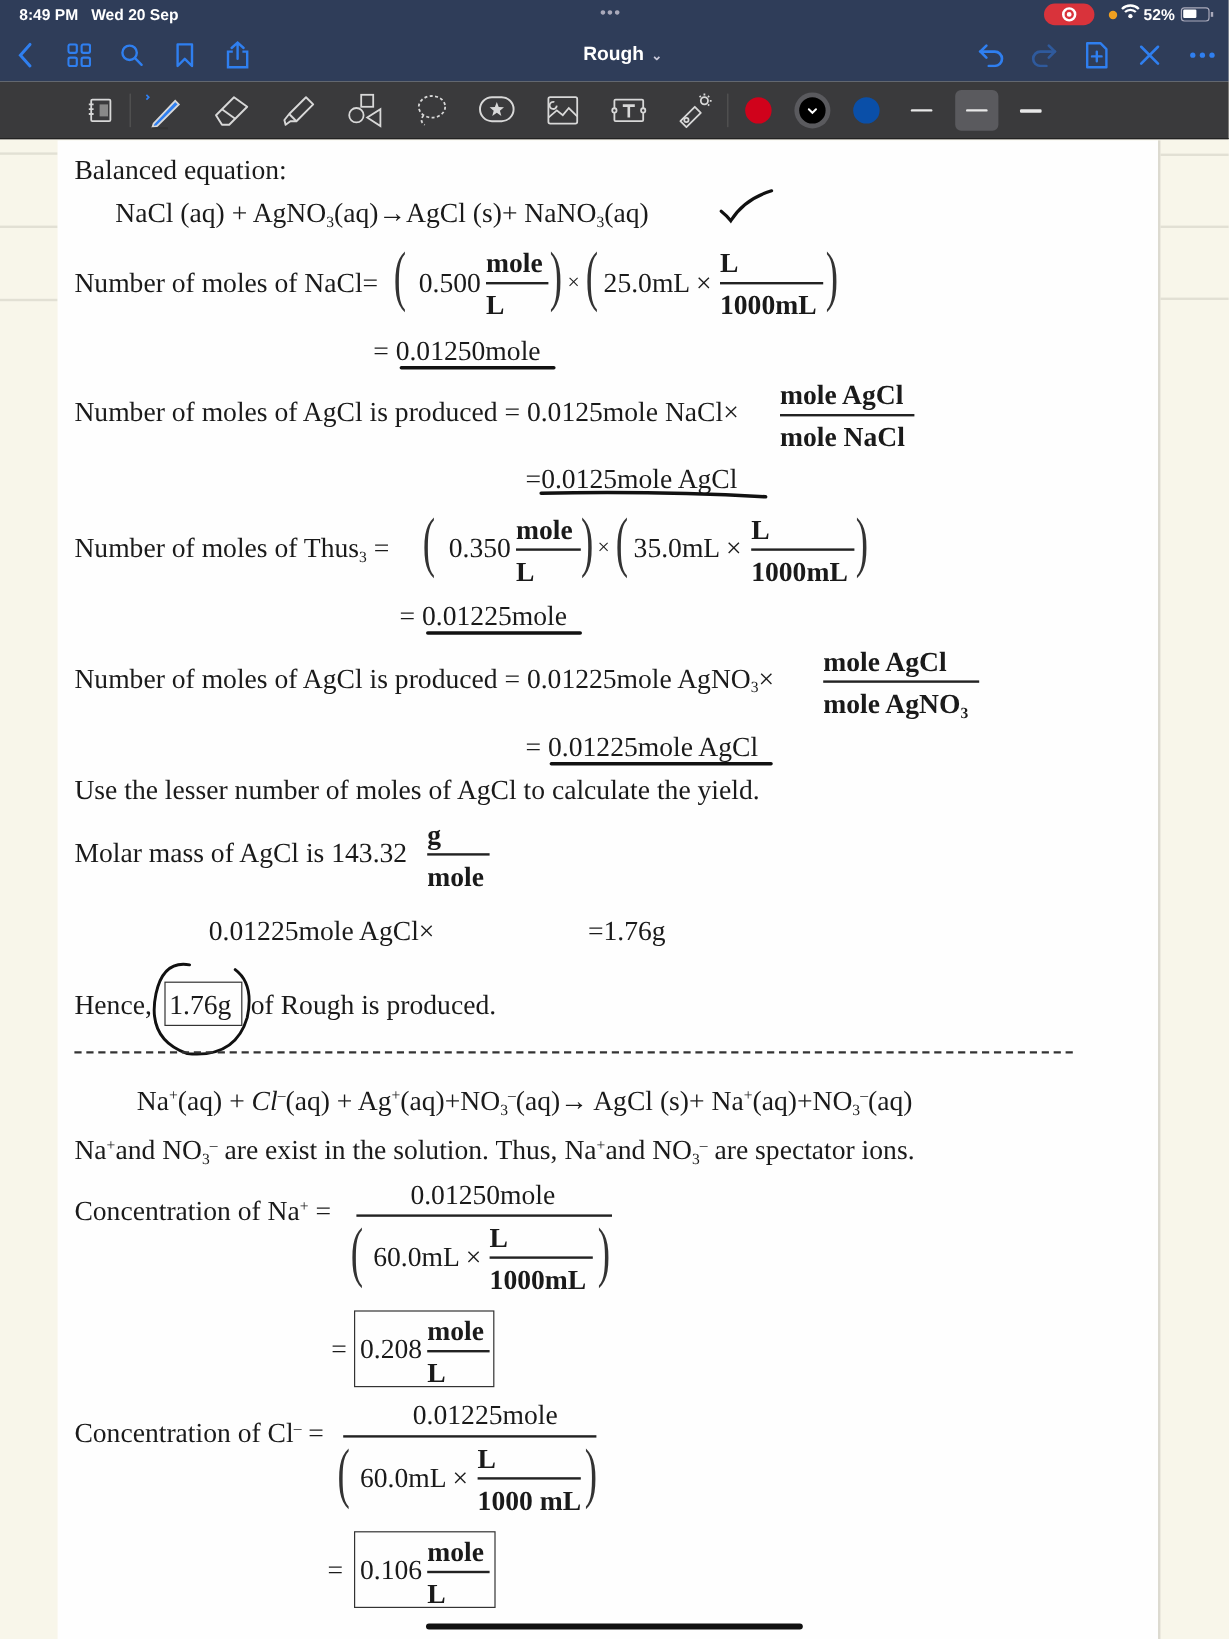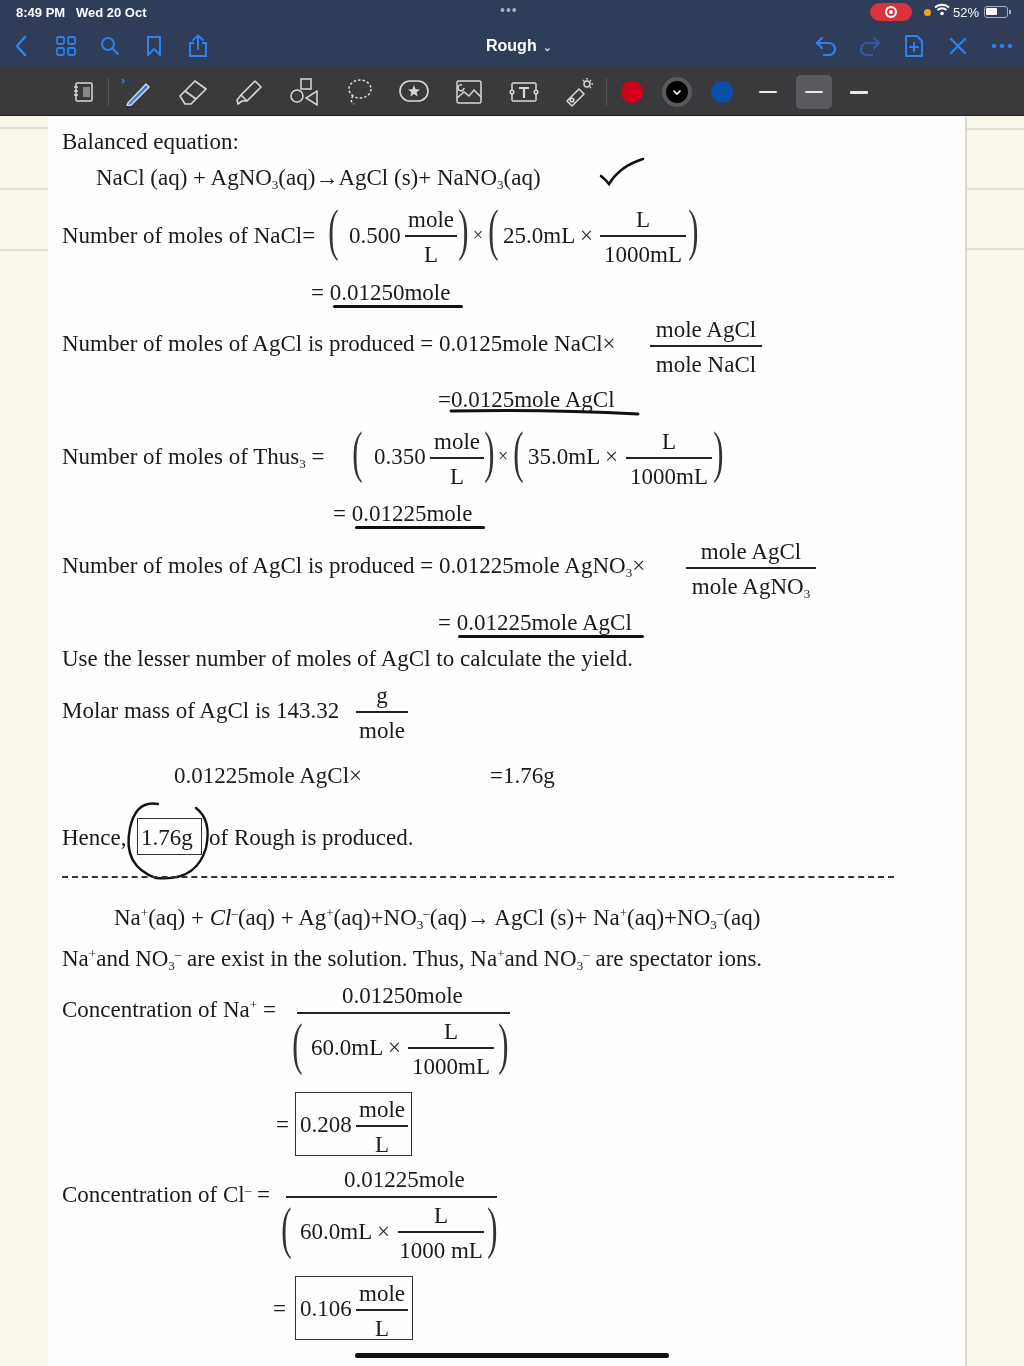--- a/index.html
+++ b/index.html
@@ -7,21 +7,21 @@
   body { position: relative; font-family: "Liberation Sans", sans-serif; }
 
   
   .topbar { position: absolute; left: 0; top: 0; width: 1024px; height: 68px; background: #2f3d59; color: #fff; }
   .status-time { position: absolute; left: 16px; top: 5px; font-size: 13px; font-weight: bold; }
   .status-dots { position: absolute; left: 500px; top: 2px; font-size: 14px; color: #aab; letter-spacing: 1px; }
   .rec-pill { position: absolute; left: 870px; top: 3px; width: 42px; height: 18px; background: #d9333b; border-radius: 9px; }
   .rec-pill::after { content: ""; position: absolute; left: 15px; top: 3px; width: 8px; height: 8px; border: 2px solid #fff; border-radius: 50%; background: #d9333b; box-shadow: inset 0 0 0 2px #d9333b, inset 0 0 0 6px #fff; }
   .orange-dot { position: absolute; left: 924px; top: 9px; width: 7px; height: 7px; border-radius: 50%; background: #f0a020; }
   .wifi { position: absolute; left: 934px; top: 3px; font-size: 13px; }
-  .battery-text { position: absolute; left: 953px; top: 5px; font-size: 13px; font-weight: normal; }
+  .battery-text { position: absolute; left: 953px; top: 5px; font-size: 13px; font-weight: bold; }
   .battery { position: absolute; left: 984px; top: 6px; width: 24px; height: 12px; border: 1.5px solid #aab; border-radius: 3px; }
   .battery::before { content: ""; position: absolute; left: 1px; top: 1px; width: 11px; height: 7px; background: #fff; border-radius: 1px; }
   .battery::after { content: ""; position: absolute; right: -4px; top: 3px; width: 2px; height: 4px; background: #aab; }
 
   .nav-icon { position: absolute; top: 32px; width: 26px; height: 28px; color: #2f7ff0; font-size: 22px; display: flex; align-items: center; justify-content: center; }
   .nav-title { position: absolute; left: 486px; top: 37px; font-size: 16px; font-weight: bold; color: #fff; }
   .nav-title .chev { font-size: 11px; margin-left: 6px; color: #ccd; }
 
   
   .toolbar { position: absolute; left: 0; top: 68px; width: 1024px; height: 48px; background: #3a3a3c; border-bottom: 1px solid #222; }
@@ -33,35 +33,35 @@
   .line-opt.sel-bg { position: absolute; top: 7px; width: 36px; height: 34px; background: #5a5a5e; border-radius: 5px; }
 
   
   .side-left { position: absolute; left: 0; top: 117px; width: 48px; height: 1249px; background: #f8f6ea; }
   .side-right { position: absolute; left: 965px; top: 117px; width: 59px; height: 1249px; background: #f8f6ea; border-left: 2px solid #dcdad0; }
   .hline { position: absolute; height: 2px; background: #e2e0d4; }
   .page { position: absolute; left: 48px; top: 117px; width: 917px; height: 1249px; background: #fefefe; }
 
   .doc { position: absolute; left: 0; top: 0; width: 1024px; height: 1366px; font-family: "Liberation Serif", serif; color: #1a1a1a; font-size: 23px; }
   .ln { position: absolute; white-space: nowrap; line-height: 1; }
-  .frac { position: absolute; text-align: center; line-height: 1; white-space: nowrap; }
+  .frac { position: absolute; text-align: left; line-height: 1; white-space: nowrap; font-weight: bold; }
   .frac .bar { display: block; height: 1.5px; background: #222; margin: 4px 0 6px; }
   .paren { position: absolute; font-size: 56px; font-weight: 100; line-height: 1; color: #333; transform: scaleX(0.55); }
   .uline { position: absolute; height: 3px; background: #111; border-radius: 2px; }
   .boxed { position: absolute; border: 1.5px solid #333; }
   sub { font-size: 13px; vertical-align: -4px; }
   sup { font-size: 13px; vertical-align: 8px; }
   .dash { position: absolute; left: 62px; top: 876px; width: 832px; height: 0; border-top: 2px dashed #333; }
   .home-ind { position: absolute; left: 355px; top: 1353px; width: 314px; height: 5px; background: #111; border-radius: 3px; }
 </style>
 </head>
 <body>
 
 <div class="topbar">
-  <span class="status-time"><span>8:49 PM</span>&nbsp;&nbsp; <span>Wed 20 Oct</span></span>
+  <span class="status-time"><span>8:49 PM</span>&nbsp;&nbsp; <span>Wed 20 Sep</span></span>
   <span class="status-dots">•••</span>
   <span class="rec-pill"></span>
   <span class="orange-dot"></span>
   <span class="wifi">
     <svg width="16" height="13" viewBox="0 0 16 13">
         <path d="M1 4.5 A10 10 0 0 1 15 4.5" stroke="#fff" stroke-width="2" fill="none"></path>
         <path d="M3.5 7 A6.5 6.5 0 0 1 12.5 7" stroke="#fff" stroke-width="2" fill="none"></path>
         <circle cx="8" cy="10.5" r="1.8" fill="#fff"></circle>
       </svg>
   </span>

